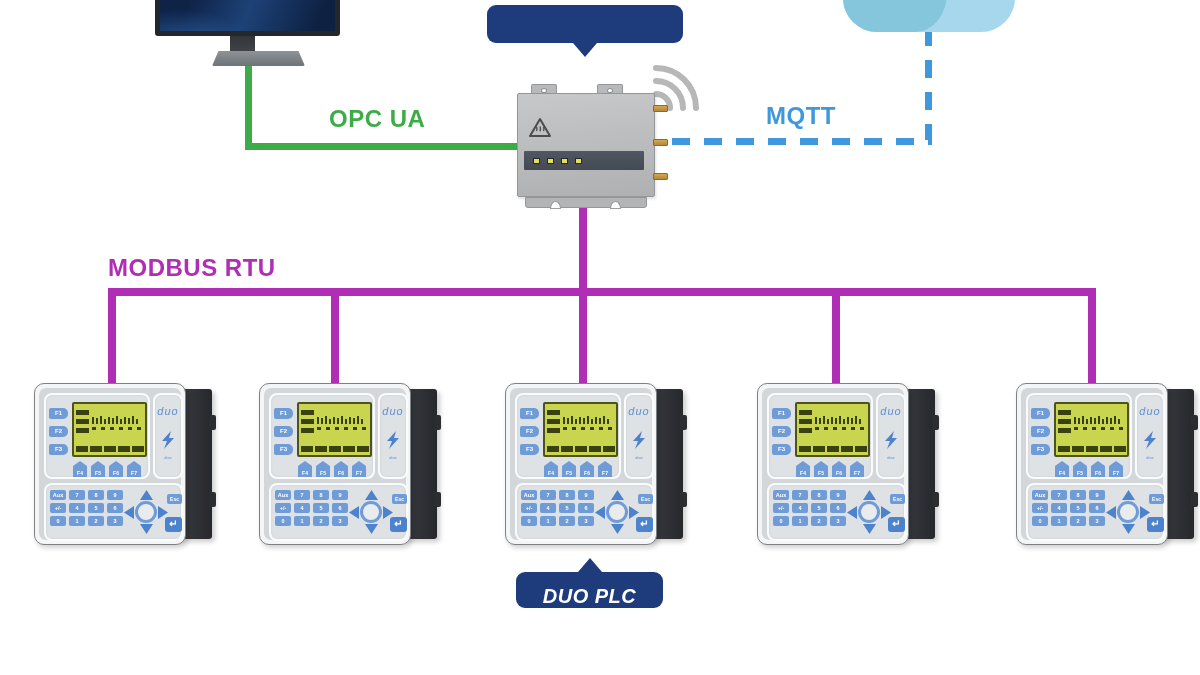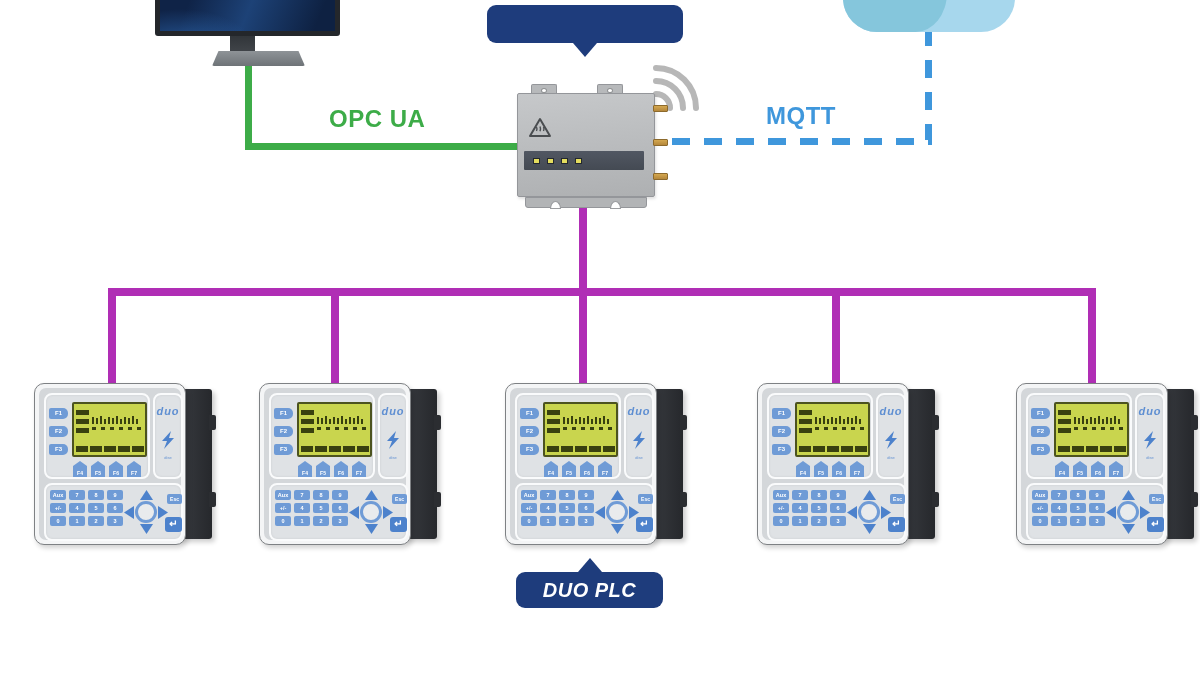--- a/index.html
+++ b/index.html
@@ -83,21 +83,21 @@
   .lcd-bars span:nth-child(4n+2){height:6px;}.lcd-bars span:nth-child(4n+3){height:8px;}
   .lcd-bars span:nth-child(4n){height:5px;}.lcd-bars span:nth-child(4n+1){height:7px;}
   .lcd-nums{position:absolute;left:18px;top:23px;width:52px;display:flex;gap:5px;}
   .lcd-nums span{width:4px;height:3px;background:var(--lcd-dark);}
   .lcd-menu{position:absolute;left:2px;bottom:3px;width:68px;display:flex;gap:2px;}
   .lcd-menu span{width:12px;height:6px;background:var(--lcd-dark);}
   .fkey-b{position:absolute;top:66px;width:14px;height:16px;background:var(--key);
           clip-path:polygon(50% 0,100% 32%,100% 100%,0 100%,0 32%);
           color:#fff;font-size:5px;font-weight:bold;text-align:center;line-height:24px;}
   .duo-logo{position:absolute;left:0;top:10px;width:100%;text-align:center;
-            font-style:italic;font-weight:bold;font-size:11px;letter-spacing:1px;color:#5f8fd2;}
+            font-style:italic;font-weight:normal;font-size:11px;letter-spacing:1px;color:#5f8fd2;}
   .brand-sub{position:absolute;left:0;top:60px;width:100%;text-align:center;font-size:4px;color:#5f8fd2;}
   .bolt{position:absolute;left:50%;top:36px;transform:translateX(-50%);}
   .keypad{position:absolute;left:4px;top:5px;display:grid;grid-template-columns:repeat(4,16px);grid-auto-rows:10px;gap:3px;}
   .kkey{background:var(--key);border-radius:2px;color:#fff;font-size:5.5px;font-weight:bold;text-align:center;line-height:10px;}
   .dpad{position:absolute;left:78px;top:5px;width:44px;height:44px;}
   .dpad .ring{position:absolute;left:11px;top:11px;width:22px;height:22px;border:3px solid var(--key);border-radius:50%;background:#e9ebed;}
   .arr{position:absolute;background:var(--key-dark);}
   .arr-up{left:16px;top:0;width:13px;height:10px;clip-path:polygon(50% 0,100% 100%,0 100%);}
   .arr-down{left:16px;bottom:0;width:13px;height:10px;clip-path:polygon(0 0,100% 0,50% 100%);}
   .arr-left{left:0;top:16px;width:10px;height:13px;clip-path:polygon(100% 0,100% 100%,0 50%);}
@@ -171,22 +171,23 @@
   <div class="cloud">
     <div class="cloud-dark-lobe"></div>
   </div>
 
   <div class="line purple abs" style="left:579px;top:205px;width:8px;height:180px;"></div>
   <div class="line purple abs" style="left:108px;top:288px;width:988px;height:8px;"></div>
   <div class="line purple abs" style="left:108px;top:288px;width:8px;height:97px;"></div>
   <div class="line purple abs" style="left:331px;top:288px;width:8px;height:97px;"></div>
   <div class="line purple abs" style="left:832px;top:288px;width:8px;height:97px;"></div>
   <div class="line purple abs" style="left:1088px;top:288px;width:8px;height:97px;"></div>
-
-  <div class="badge" style="left:516px;top:572px;width:147px;height:36px;font-size:20px;">
+  <div class="conn-label" style="left:108px;top:254px;color:var(--purple);">MODBUS RTU</div>
+
+  <div class="badge" style="left:516px;top:572px;width:147px;height:36px;font-size:20px;align-items:flex-end;">
     <span>DUO PLC</span>
     <span class="tail tail-up"></span>
   </div>
 
 <div class="plc" style="left: 34px;">
       <div class="plc-side">
         <span class="nub" style="top:26px;"></span>
         <span class="nub" style="top:103px;"></span>
       </div>
       <div class="plc-face">

